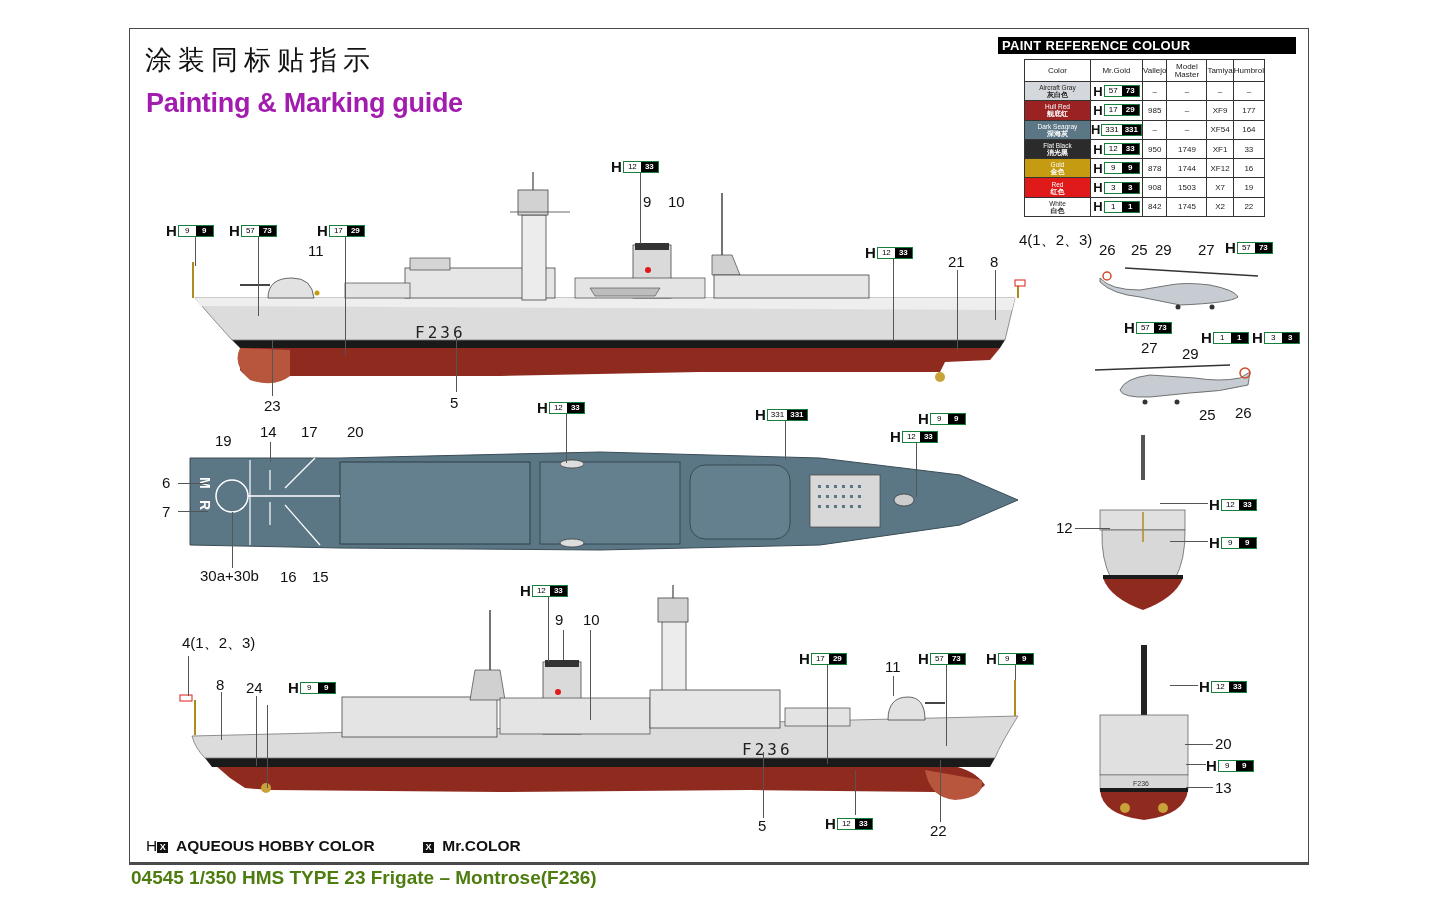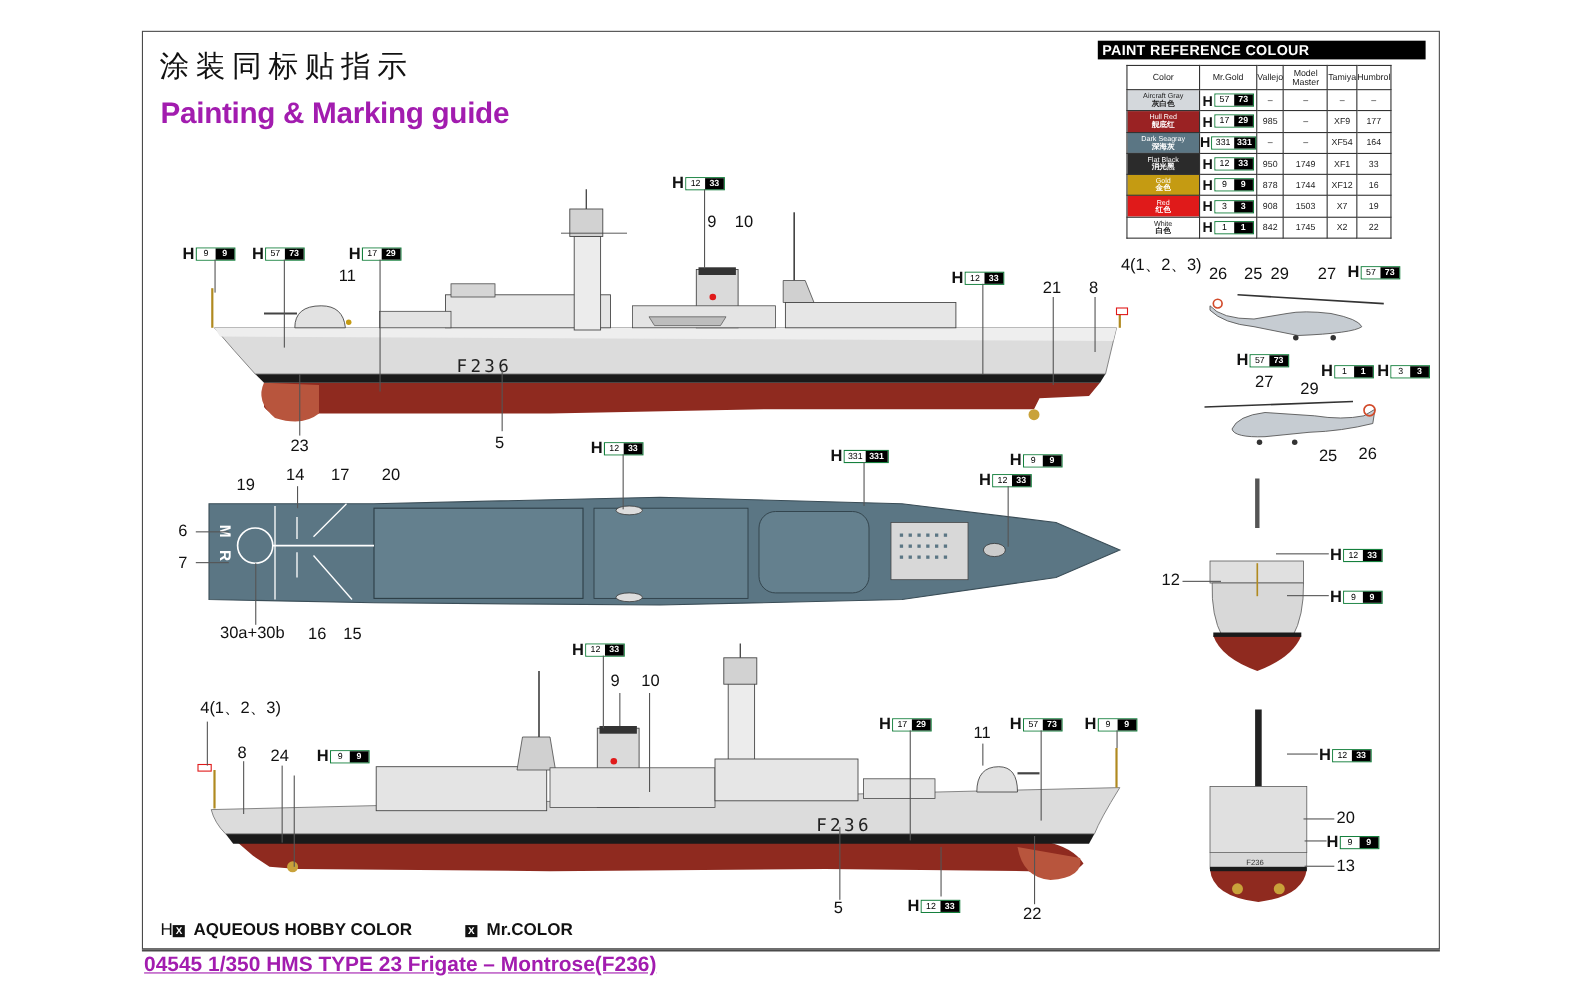--- a/index.html
+++ b/index.html
@@ -27,21 +27,21 @@
   .hcode .b { background: #000; color: #fff; font-size: 8px; padding: 0 3px; line-height: 10px; min-width: 17px; text-align: center; }
   .paint-table .hcode { position: static; }
   .paint-table .hcode .h { font-size: 13px; }
 
   .num { position: absolute; font-size: 15px; color: #111; font-weight: normal; }
   .leader { position: absolute; background: #555; width: 1px; }
   .hleader { position: absolute; background: #555; height: 1px; }
 
   .legend { position: absolute; top: 837px; font-weight: bold; font-size: 15.5px; color: #111; }
   .legend .xbox { display: inline-block; width: 11px; height: 11px; background: #111; color: #fff; font-size: 9px; line-height: 11px; text-align: center; margin-right: 4px; vertical-align: 1px; }
-  .product { position: absolute; left: 131px; top: 867px; font-weight: bold; font-size: 19px; color: #a21caf; text-decoration: underline; }
+  .product { position: absolute; left: 131px; top: 867px; font-weight: bold; font-size: 19px; color: #4d7c0f; }
 
   svg { position: absolute; overflow: visible; }
 </style>
 </head>
 <body>
 
 <div class="frame"></div>
 
 <div class="title-cn">涂装同标贴指示</div>
 <div class="title-en">Painting &amp; Marking guide</div>

